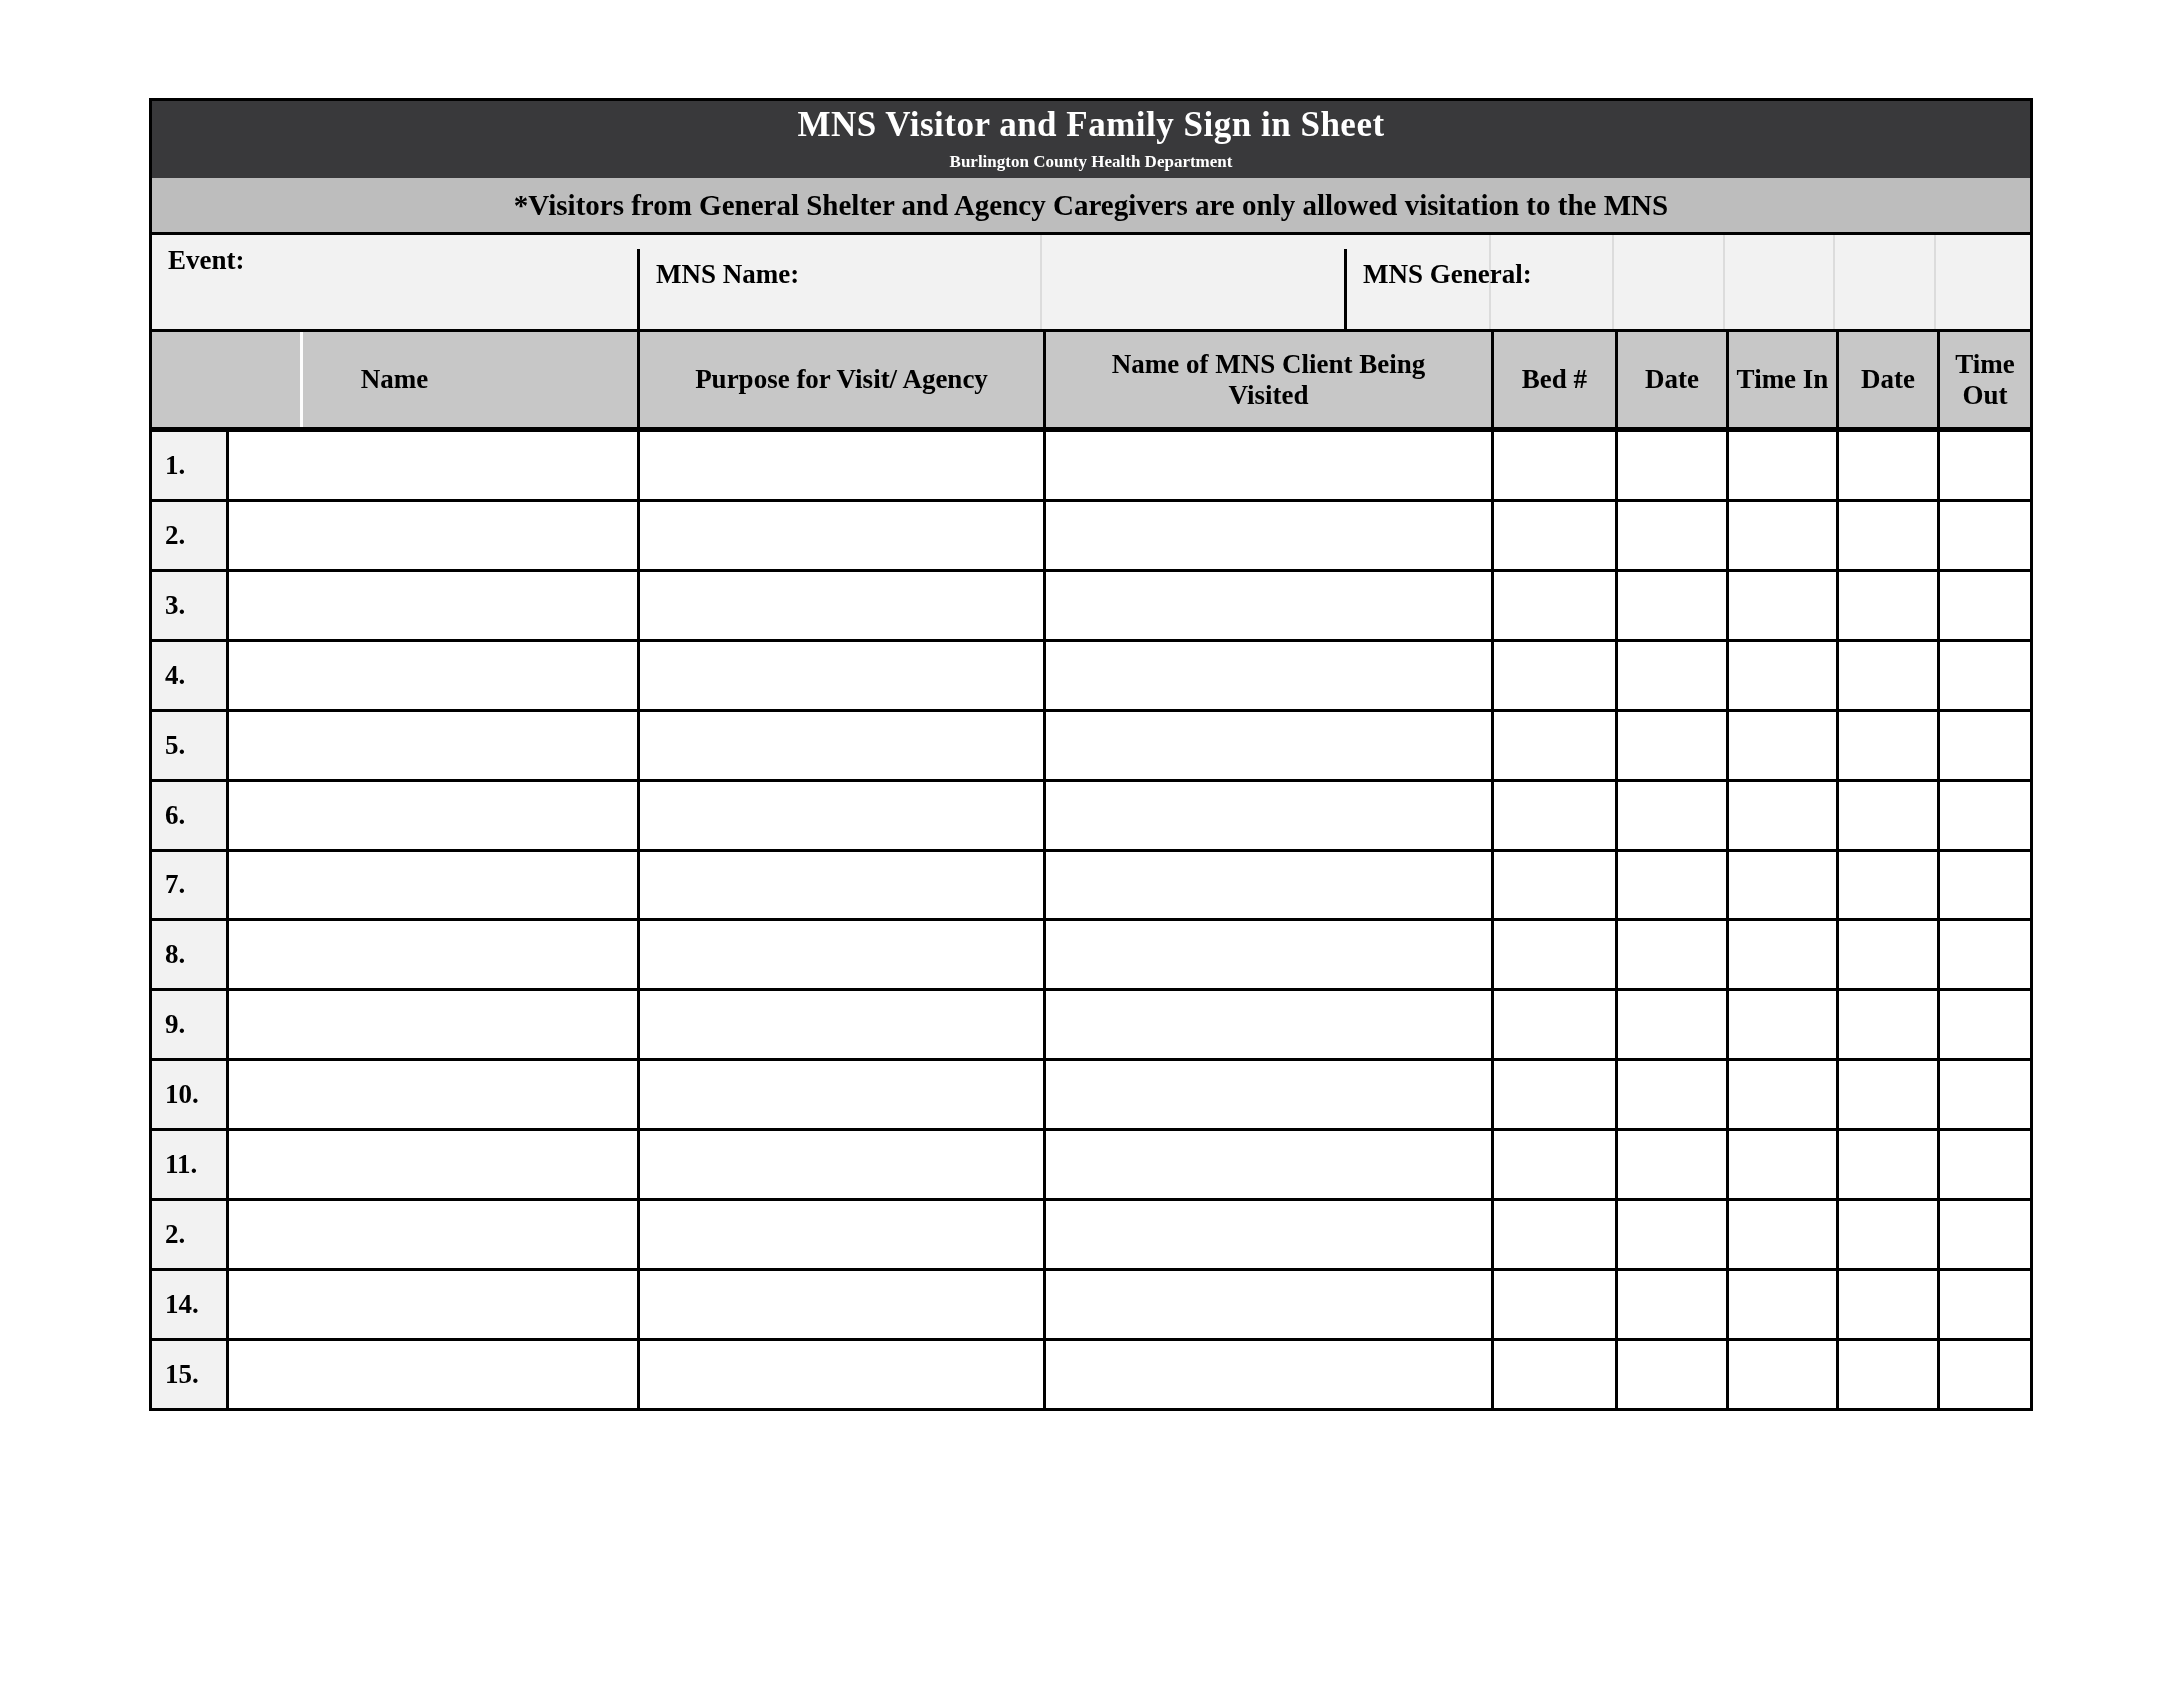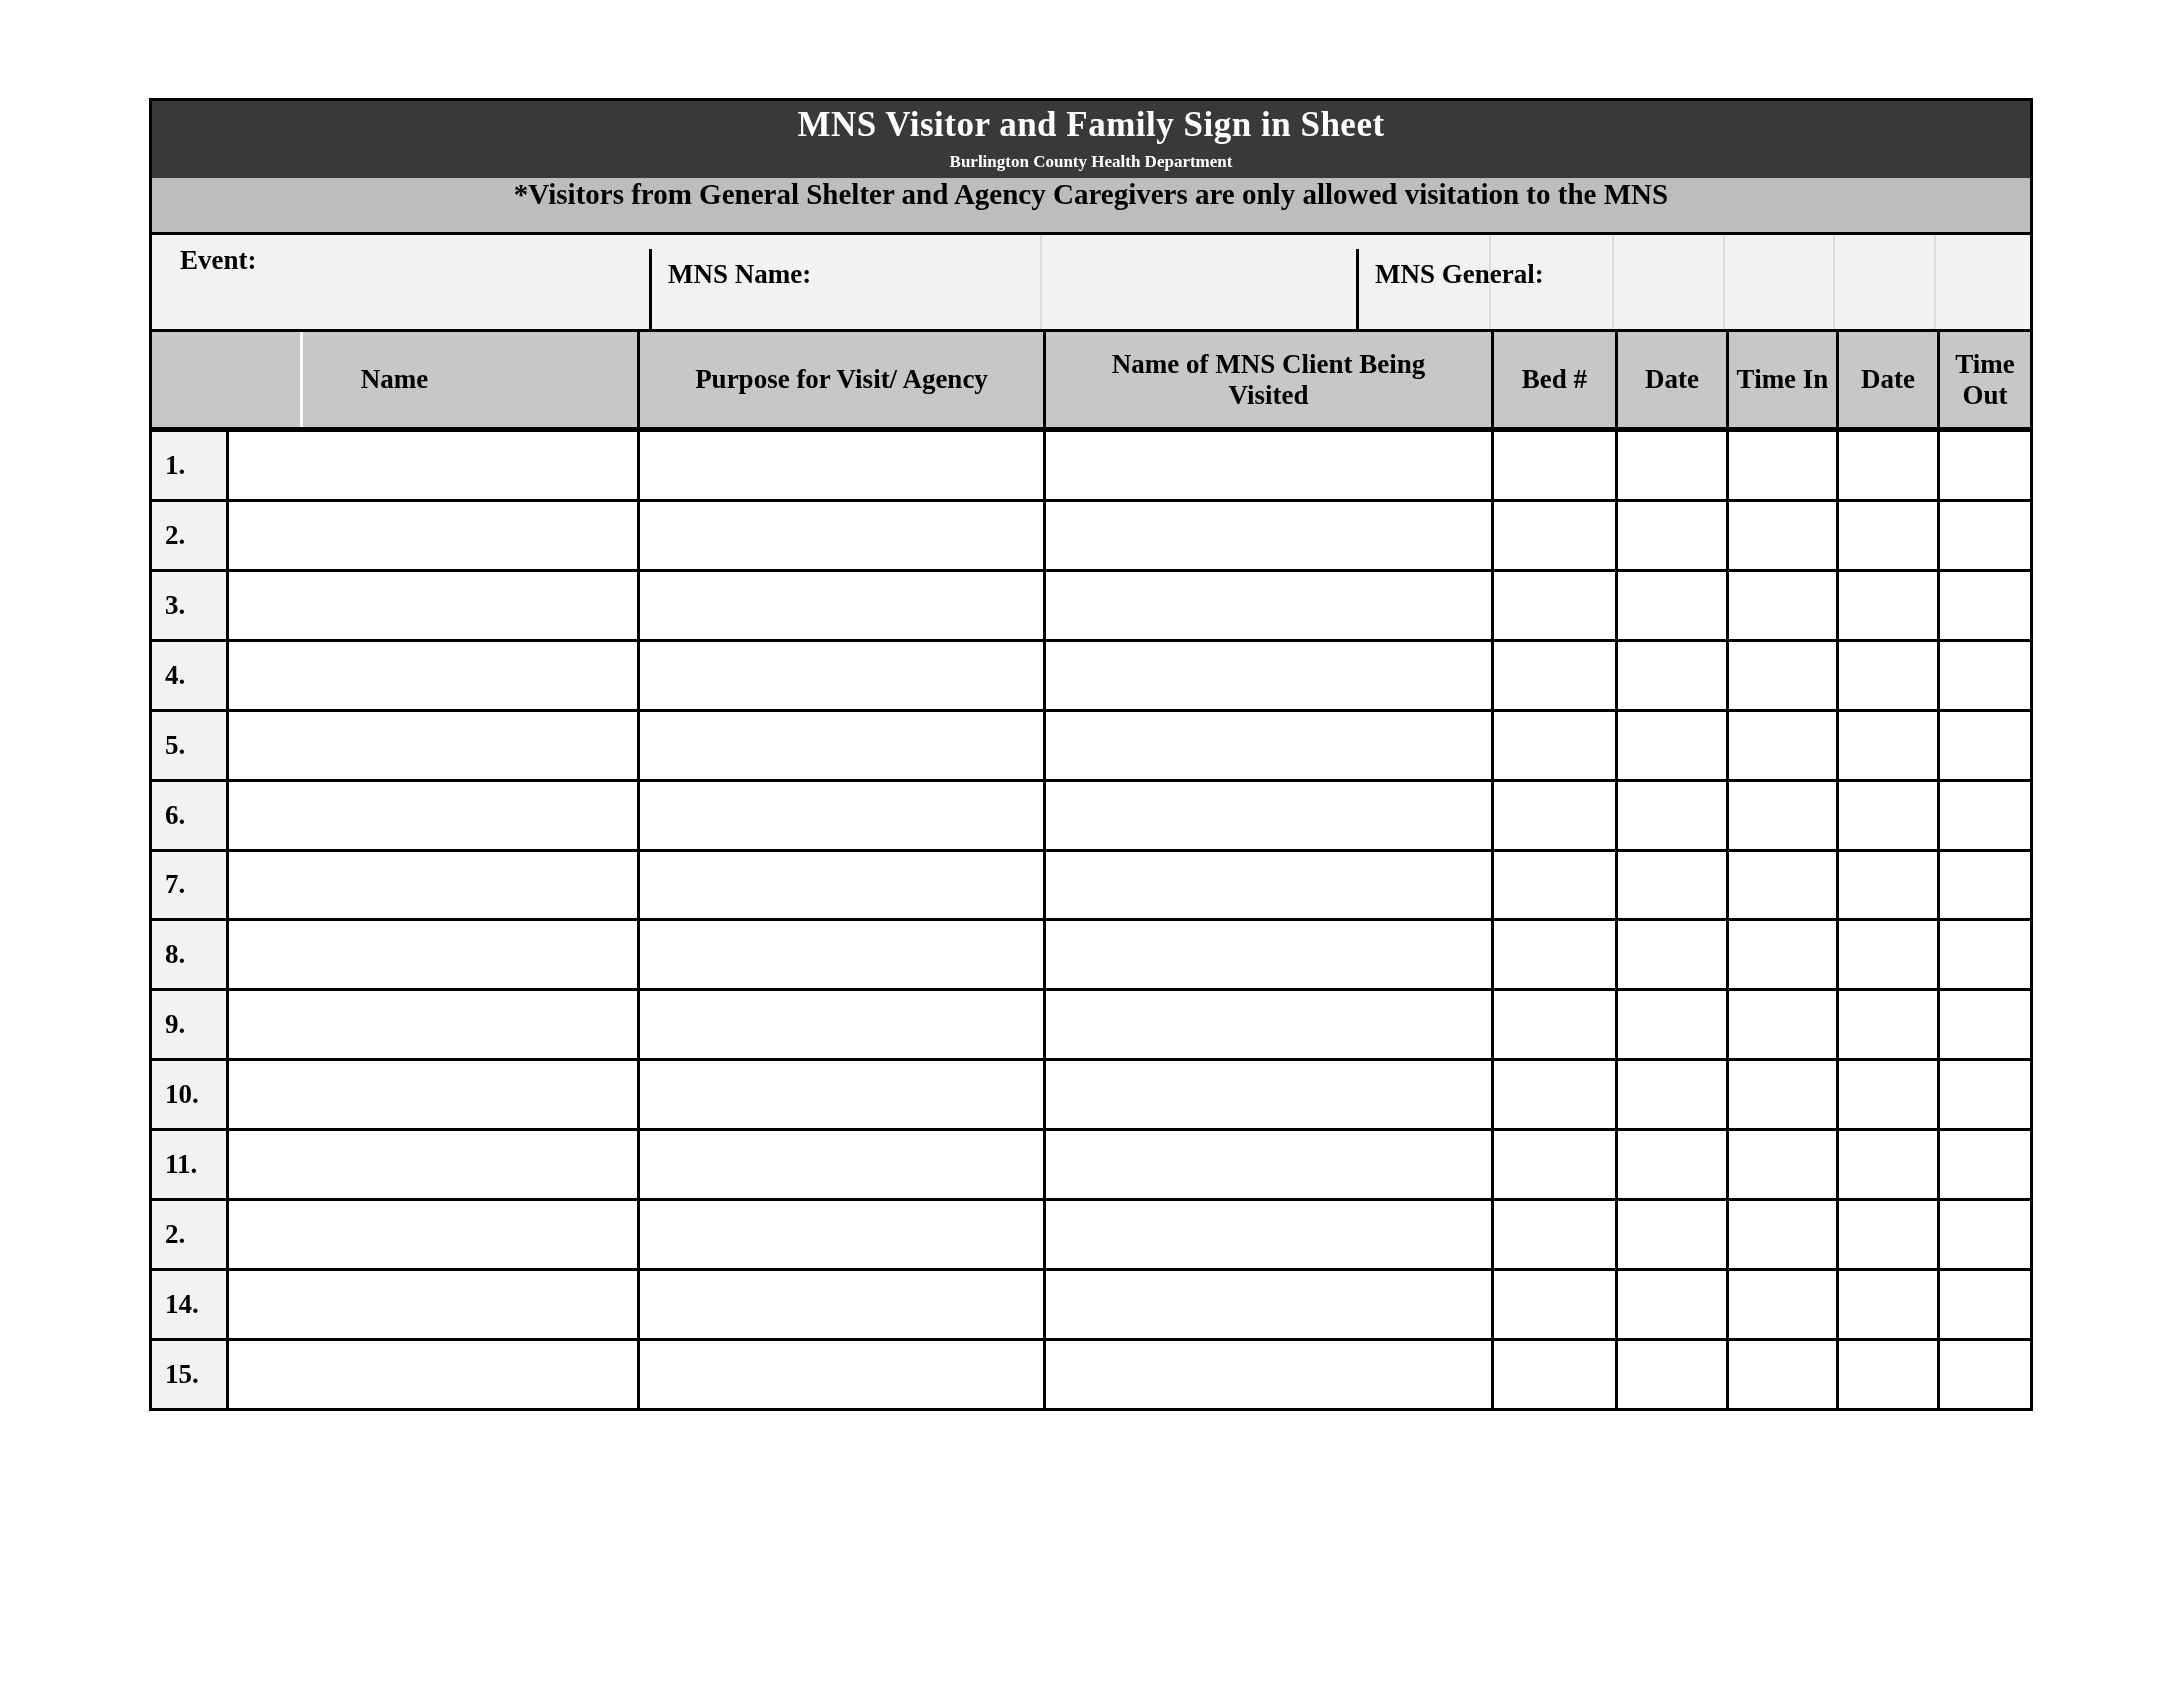--- a/index.html
+++ b/index.html
@@ -26,29 +26,29 @@
   .title-bar{
     height:77px;background:var(--title-bar-bg);color:#fff;
     text-align:center;padding-top:3px;flex:0 0 auto;
   }
   .title-bar .title{font-size:35px;line-height:42px;letter-spacing:0.5px;}
   .title-bar .subtitle{font-size:17px;line-height:31px;}
   
   .notice-bar{
     height:57px;background:var(--notice-bg);
     border-bottom:3px solid var(--border);
-    display:flex;align-items:flex-start;justify-content:center;
+    display:flex;align-items:center;justify-content:center;
     font-size:29px;flex:0 0 auto;
   }
   
   .info-row{
     height:97px;background:var(--shaded-cell-bg);
     border-bottom:3px solid var(--border);
     display:grid;grid-template-columns:485px 707px 686px;
-    position:relative;flex:0 0 auto;padding-left:12px;
+    position:relative;flex:0 0 auto;
   }
   .info-cell{padding:10px 0 0 16px;font-size:27px;position:relative;z-index:1;}
   .info-cell + .info-cell{border-left:3px solid var(--border);margin-top:14px;}
   .faint-line{position:absolute;top:0;bottom:0;width:2px;background:var(--faint-line);z-index:0;}
   
   .header-row{
     height:100px;border-bottom:5px solid var(--border);
     display:grid;grid-template-columns:485px 406px 448px 124px 111px 110px 101px 93px;
     flex:0 0 auto;
   }

